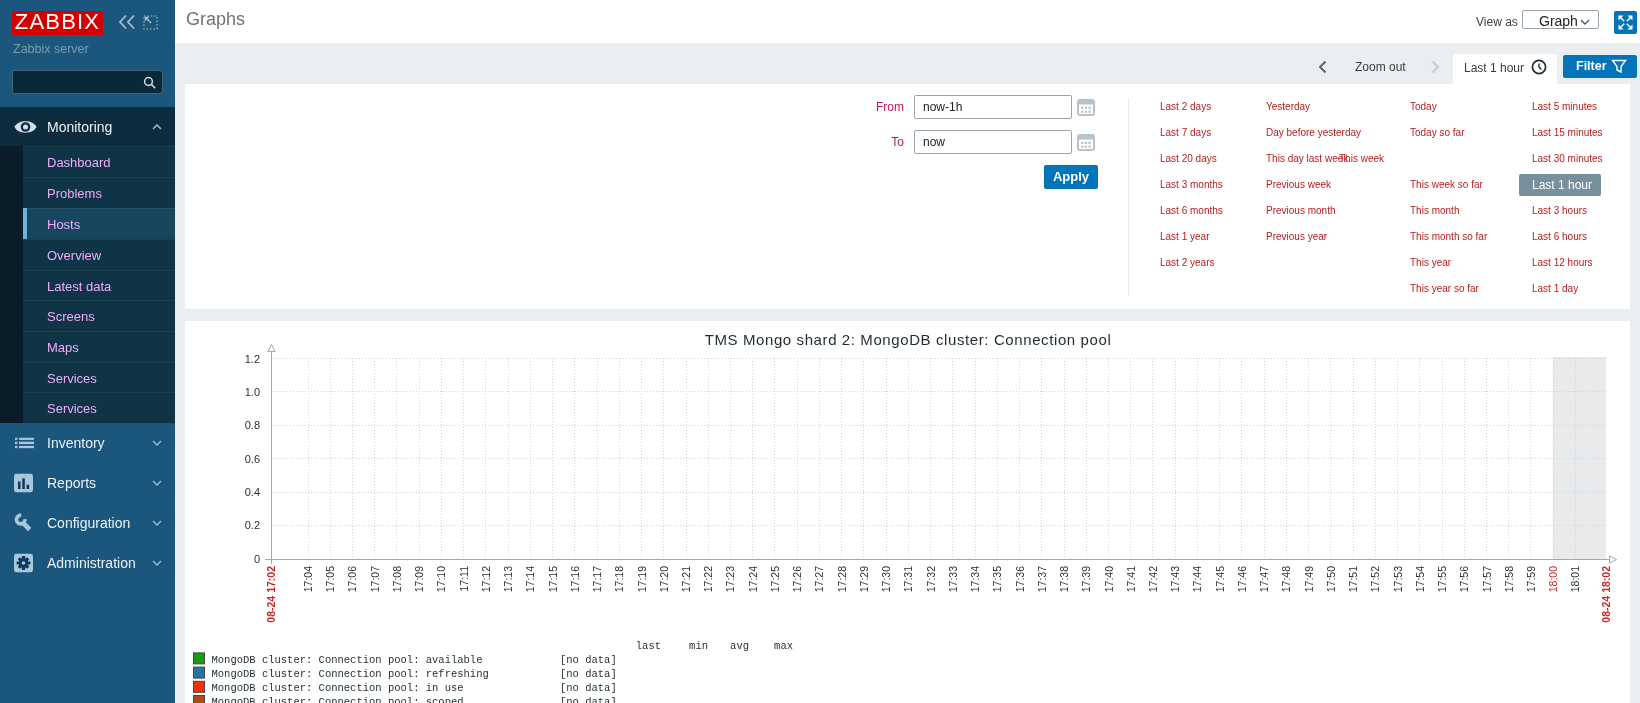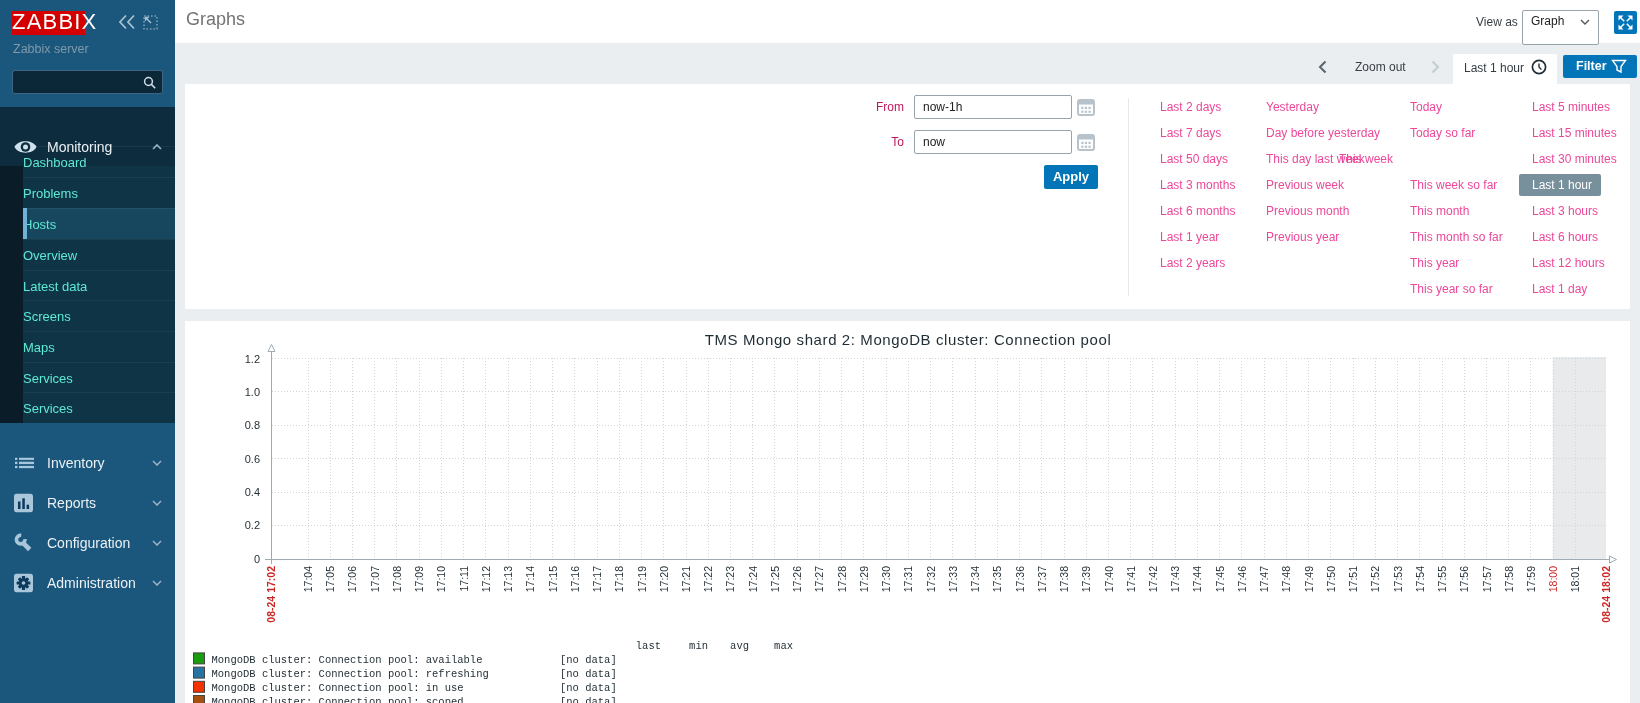--- a/index.html
+++ b/index.html
@@ -2,57 +2,57 @@
 <html><head>
 <meta charset="utf-8">
 <style>
 * { margin:0; padding:0; box-sizing:border-box; }
 html,body { width:1640px; height:703px; }
 body { position:relative; font-family:"Liberation Sans",sans-serif; background:#ebeef0; overflow:hidden; }
 .abs { position:absolute; }
 
 
 #side { position:absolute; left:0; top:0; width:175px; height:703px; background:#1b567c; }
-#logo { position:absolute; left:12px; top:11px; width:73px; height:24px; background:#d40000; color:#fff; font-size:22px; font-weight:normal; letter-spacing:1.2px; text-align:center; line-height:21px; }
+#logo { position:absolute; left:12px; top:11px; width:91px; height:24px; background:#d40000; color:#fff; font-size:22px; font-weight:normal; letter-spacing:1.2px; text-align:center; line-height:21px; }
 #srv { position:absolute; left:13px; top:42px; font-size:12.5px; color:#7f9aaa; }
 #search { position:absolute; left:12px; top:70px; width:151px; height:24px; background:#0b2839; border:1px solid #3f6680; border-radius:3px; }
 #mon-row { position:absolute; left:0; top:107px; width:175px; height:39px; background:#0d2c3e; }
 #sub { position:absolute; left:0; top:146px; width:175px; height:277px; background:#0e3445; }
 #substrip { position:absolute; left:0; top:146px; width:23px; height:277px; background:#0a1c27; }
-.subitem { position:absolute; left:23px; width:152px; height:31px; line-height:31px; color:#5eead4; font-size:13px; border-top:1px solid rgba(255,255,255,0.06); }
+.subitem { position:absolute; left:23px; width:152px; height:31px; line-height:31px; color:#f0abfc; font-size:13px; padding-left:24px; border-top:1px solid rgba(255,255,255,0.06); }
 .subsel { background:#17475f; }
 .selbar { position:absolute; left:23px; width:4px; background:#71b2d8; }
-.mainitem { position:absolute; left:0; width:175px; height:40px; color:#eaf1f5; font-size:14px;margin-top:20px; }
+.mainitem { position:absolute; left:0; width:175px; height:40px; color:#eaf1f5; font-size:14px; }
 .mainitem .txt { position:absolute; left:47px; top:50%; transform:translateY(-50%); }
 .micon { position:absolute; left:14px; top:50%; transform:translateY(-50%); }
 .chev { position:absolute; right:13px; top:50%; transform:translateY(-50%); }
 
 
 #hdr { position:absolute; left:175px; top:0; width:1465px; height:43px; background:#fff; }
 #hdr h1 { position:absolute; left:11px; top:9px; font-size:18px; font-weight:normal; color:#737373; }
 #viewas { position:absolute; left:1301px; top:15px; font-size:12px; color:#383f44; }
-#gsel { position:absolute; left:1347px; top:10px; width:77px; height:35px; background:#fff; border:1px solid #97a4ab; border-radius:2px; font-size:12px; color:#222; line-height:21px; padding-left:8px; }
+#gsel { position:absolute; left:1347px; top:10px; width:77px; height:19px; background:#fff; border:1px solid #97a4ab; border-radius:2px; font-size:14px; color:#222; line-height:21px; padding-left:16px; }
 #fsbtn { position:absolute; left:1439px; top:11px; width:23px; height:23px; background:#0275b8; border-radius:2px; }
 
 
 #fbar { position:absolute; left:175px; top:43px; width:1465px; height:41px; }
 #zoomout { position:absolute; left:1180px; top:17px; font-size:12px; color:#383f44; }
 #tab { position:absolute; left:1278px; top:11px; width:104px; height:31px; background:#fff; border-radius:2px 2px 0 0; font-size:12px; color:#333c44; line-height:28px; }
 #tab span { margin-left:11px; }
 #fltbtn { position:absolute; left:1388px; top:12px; width:74px; height:23px; background:#0275b8; border-radius:2px; color:#fff; font-size:12.5px; font-weight:bold; line-height:23px; }
 #fltbtn span { margin-left:13px; }
 
 
 #fpanel { position:absolute; left:185px; top:84px; width:1445px; height:225px; background:#fff; }
 .flabel { position:absolute; width:60px; text-align:right; font-size:12px; color:#be185d; }
 .finput { position:absolute; left:729px; width:158px; height:24px; border:1px solid #97a4ab; border-radius:2px; font-size:12px; color:#222; line-height:22px; padding-left:8px; background:#fff; font-family:"Liberation Sans",sans-serif; }
 .calbtn { position:absolute; left:892px; width:18px; height:17px; }
 #applybtn { position:absolute; left:859px; top:81px; width:54px; height:24px; background:#0275b8; border-radius:2px; color:#fff; font-size:13px; font-weight:bold; text-align:center; line-height:24px; }
 #fdivider { position:absolute; left:943px; top:14px; width:1px; height:198px; background:#e6eaed; }
-.tlink { position:absolute; font-size:12px; color:#ec4899; line-height:16px;text-align:center; }
+.tlink { position:absolute; font-size:10px; color:#b91c1c; line-height:16px;text-align:center; }
 #tsel { position:absolute; left:1334px; top:90px; width:82px; height:22px; background:#78909b; border-radius:2px; color:#fff; font-size:12px; line-height:22px; padding-left:13px; }
 
 
 #gpanel { position:absolute; left:185px; top:321px; width:1445px; height:436px; background:#fff; }
 </style>
 </head>
 <body>
 
 <div id="side">
   <div id="logo">ZABBIX</div>
@@ -241,21 +241,21 @@
           <rect x="7.9" y="11.6" width="2.2" height="2.2"></rect>
           <rect x="11.5" y="11.6" width="2.2" height="2.2"></rect>
         </g>
       </svg>
   </div>
   <div id="applybtn">Apply</div>
   <div id="fdivider"></div>
 
   <div class="tlink" style="left:975px;top:15px">Last 2 days</div>
   <div class="tlink" style="left:975px;top:41px">Last 7 days</div>
-  <div class="tlink" style="left:975px;top:67px">Last 50 days</div>
+  <div class="tlink" style="left:975px;top:67px">Last 20 days</div>
   <div class="tlink" style="left:975px;top:93px">Last 3 months</div>
   <div class="tlink" style="left:975px;top:119px">Last 6 months</div>
   <div class="tlink" style="left:975px;top:145px">Last 1 year</div>
   <div class="tlink" style="left:975px;top:171px">Last 2 years</div>
 
   <div class="tlink" style="left:1081px;top:15px">Yesterday</div>
   <div class="tlink" style="left:1081px;top:41px">Day before yesterday</div>
   <div class="tlink" style="left:1081px;top:67px">This day last week</div>
   <div class="tlink" style="left:1081px;top:93px">Previous week</div>
   <div class="tlink" style="left:1081px;top:119px">Previous month</div>

